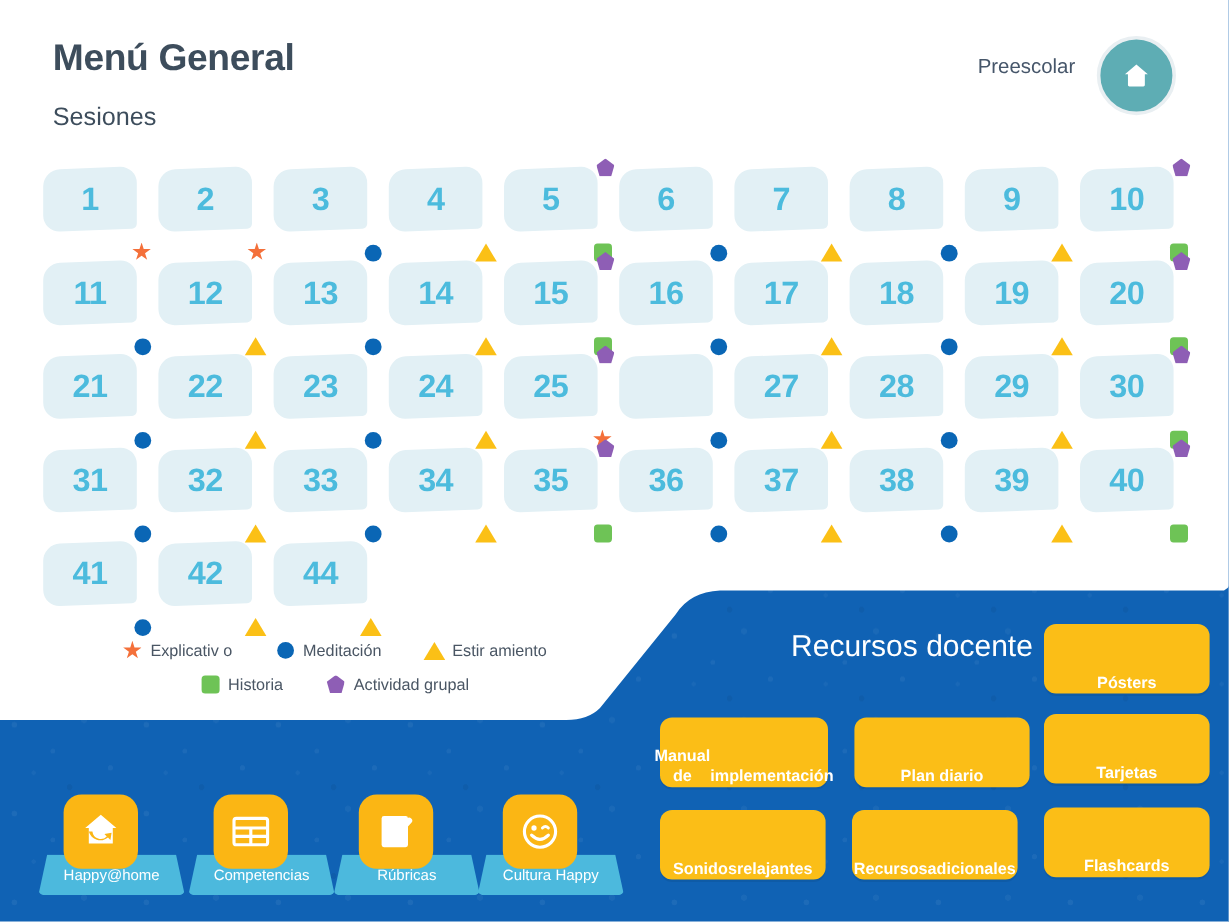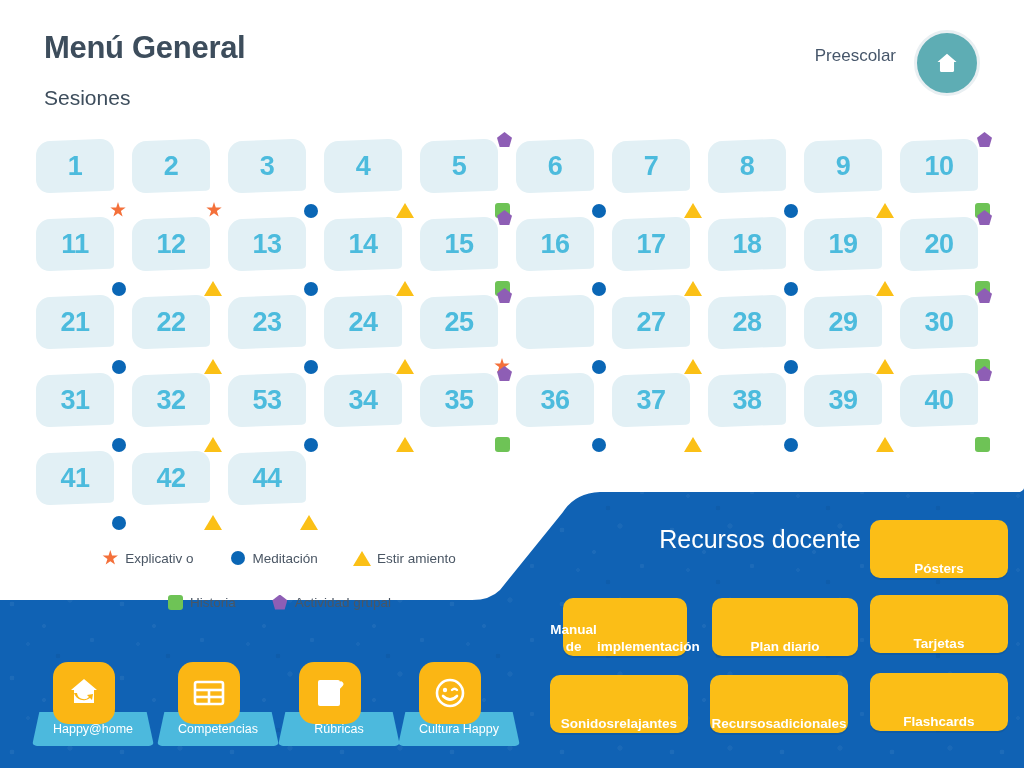--- a/index.html
+++ b/index.html
@@ -77,21 +77,21 @@
   .dot{width:14px;height:14px;border-radius:50%;background:#0a66b5;}
   .tri{width:0;height:0;border-left:9px solid transparent;border-right:9px solid transparent;border-bottom:15px solid #fbc016;}
   .star{width:16px;height:16px;background:#f4703a;
         clip-path:polygon(50% 0%,61% 35%,98% 35%,68% 57%,79% 91%,50% 70%,21% 91%,32% 57%,2% 35%,39% 35%);}
   .sq{width:15px;height:15px;border-radius:3px;background:#6ec356;}
   .pent{width:15px;height:15px;background:#8e5eb5;
         clip-path:polygon(50% 0%,100% 38%,82% 100%,18% 100%,0% 38%);}
 
   
   .legend{position:absolute;left:44px;top:528px;width:470px;z-index:5;}
-  .legend-row{display:flex;justify-content:center;align-items:center;height:28px;margin-top:16px;}
+  .legend-row{display:flex;justify-content:center;align-items:center;height:28px;}
   .legend-item{display:flex;align-items:center;margin:0 18px;}
   .legend-item .lglyph{margin-right:7px;display:flex;align-items:center;justify-content:center;width:16px;height:16px;}
   .legend-item .lbl{font-size:13.5px;color:#4a5664;white-space:nowrap;}
 
   
   .resources{position:absolute;left:560px;top:490px;width:464px;height:278px;z-index:6;}
   .res-title{
     position:absolute;left:35px;top:35px;width:330px;
     font-size:25px;color:#ffffff;text-align:center;
   }
@@ -386,21 +386,21 @@
         </div>
         <div class="tile-wrap">
           <div class="tile"></div>
           <div class="tile-num">32</div>
           <div class="mk bottom">
             <div class="tri"></div>
           </div>
         </div>
         <div class="tile-wrap">
           <div class="tile"></div>
-          <div class="tile-num">53</div>
+          <div class="tile-num">33</div>
           <div class="mk bottom">
             <div class="dot"></div>
           </div>
         </div>
         <div class="tile-wrap">
           <div class="tile"></div>
           <div class="tile-num">34</div>
           <div class="mk bottom">
             <div class="tri"></div>
           </div>
@@ -514,21 +514,21 @@
           <div class="lbl">Actividad grupal</div>
         </div>
       </div>
   </div>
 
   <div class="resources">
     <div class="res-title">Recursos docente</div>
   <div class="res-btn" style="left: 310px; top: 30px; width: 138px; height: 58px;">
         <span>Pósters</span>
       </div>
-      <div class="res-btn" style="left: -10px; top: 108px; width: 124px; height: 58px; margin-left: 13px;">
+      <div class="res-btn" style="left: -10px; top: 108px; width: 140px; height: 58px;">
         <span>Manual de</span>
         <br>
         <span>implementación</span>
       </div>
       <div class="res-btn" style="left: 152px; top: 108px; width: 146px; height: 58px;">
         <span>Plan diario</span>
       </div>
       <div class="res-btn" style="left: 310px; top: 105px; width: 138px; height: 58px;">
         <span>Tarjetas</span>
       </div>

